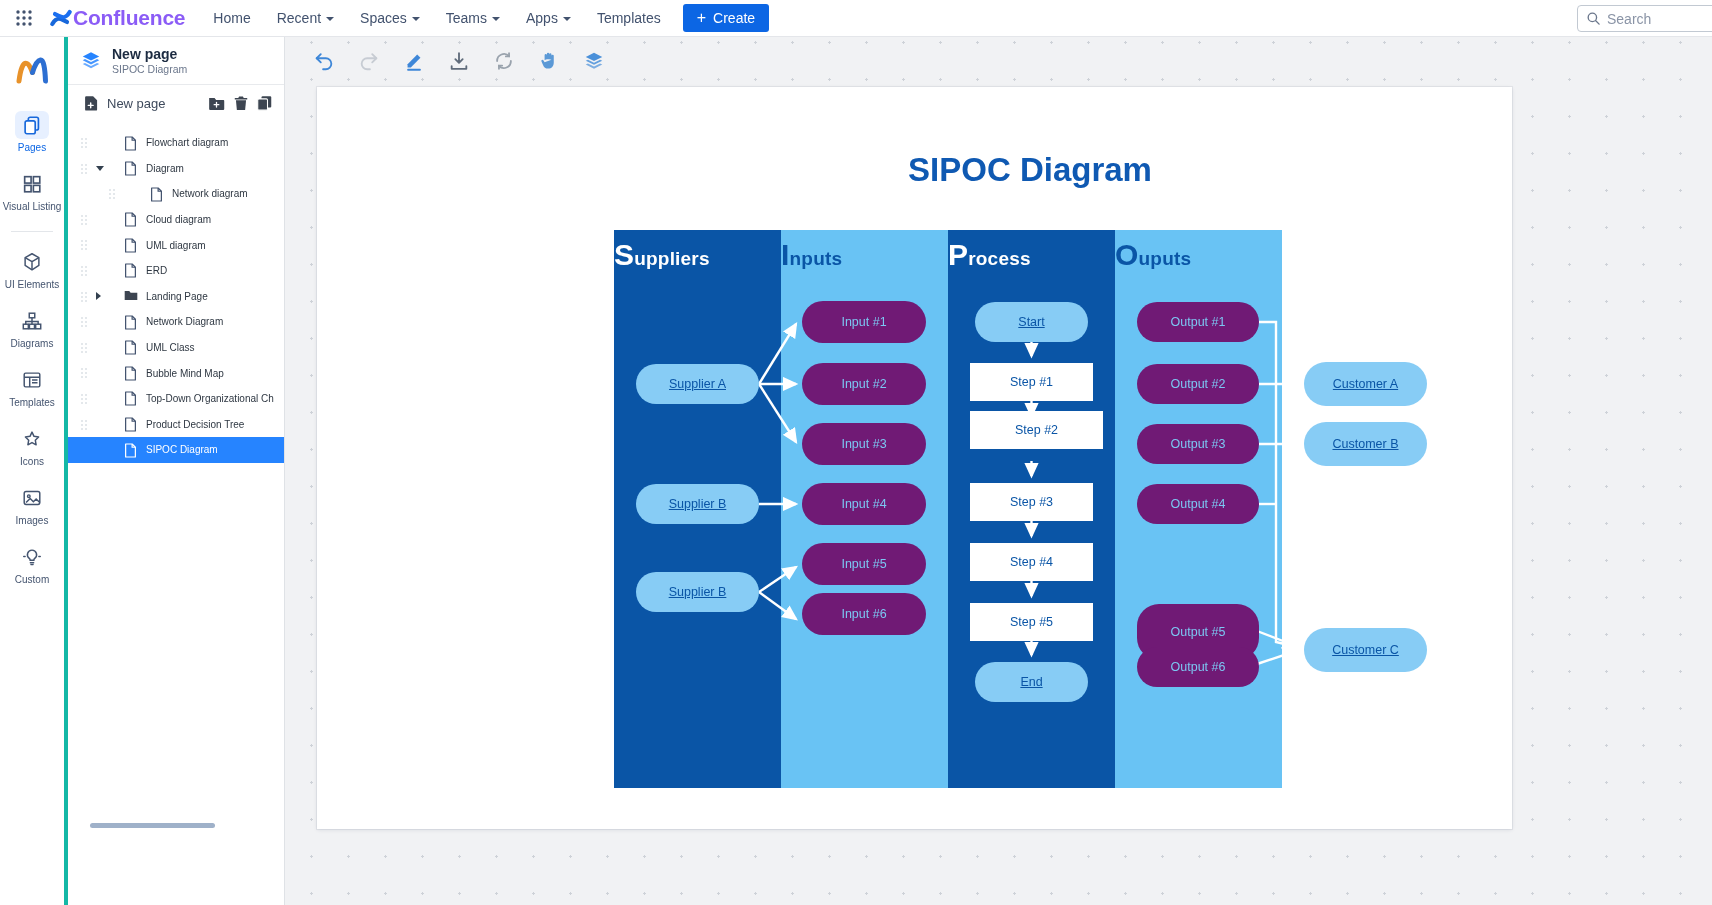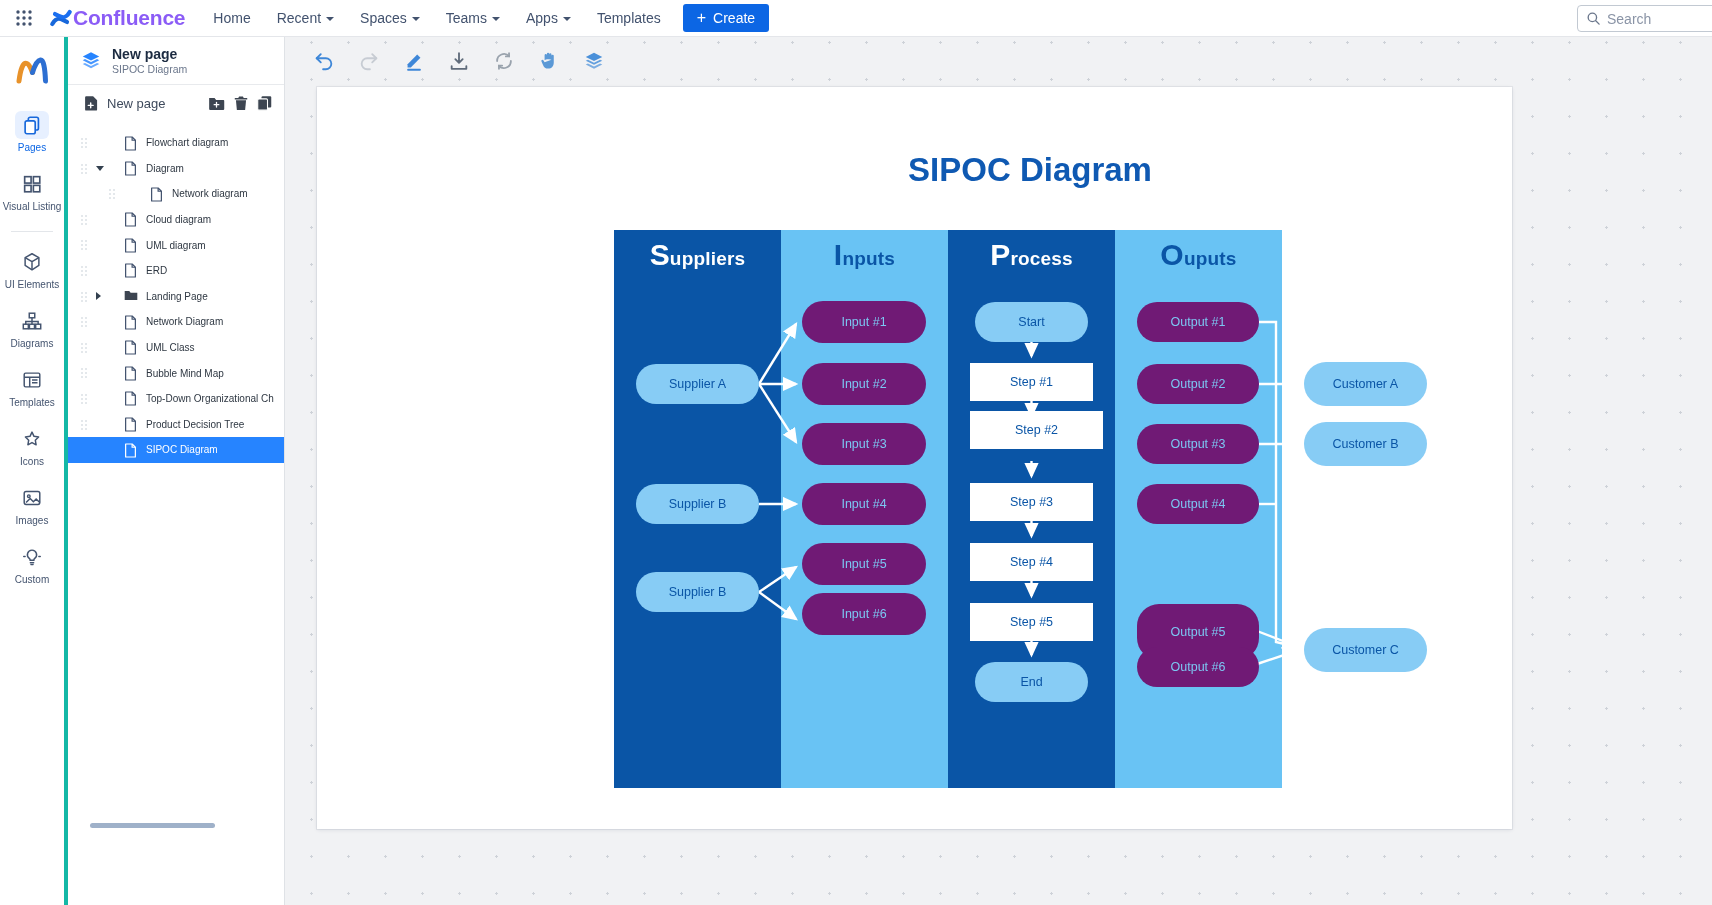--- a/index.html
+++ b/index.html
@@ -66,28 +66,28 @@
   .cv-ic { width:22px; height:22px; cursor:pointer; }
   .page { position:absolute; left:32px; top:50px; width:1195px; height:742px; background:#fff; box-shadow:0 0 0 1px rgba(9,30,66,.06), 0 1px 4px rgba(9,30,66,.10); }
 
   .dg-title { position:absolute; left:713px; top:64px; transform:translateX(-50%); font-size:33px; font-weight:700; color:#0F59B2; white-space:nowrap; }
 
   .diagram { position:absolute; left:297px; top:143px; width:835px; height:558px; }
   .dg-cols { position:absolute; inset:0; display:flex; }
   .dg-col { width:167px; height:100%; }
   .dg-col.dark { background:#0A55A6; }
   .dg-col.light { background:#69C3F4; }
-  .dg-head { text-align:center; padding-top:8px; font-weight:700; font-size:19px; letter-spacing:.2px; }
+  .dg-head { padding-top:8px; font-weight:700; font-size:19px; letter-spacing:.2px; }
   .dg-col.dark .dg-head { color:#fff; }
   .dg-col.light .dg-head { color:#0A55A6; }
   .dg-head .cap { font-size:30px; }
   .dg-links { position:absolute; inset:0; pointer-events:none; }
   .node { position:absolute; display:flex; align-items:center; justify-content:center; font-size:12.5px; cursor:pointer; }
   .pill-dark { background:#701a75; color:#7CC7F2; border-radius:22px; }
-  .pill-light { background:#87CCF5; color:#0A55A6; border-radius:22px; }
+  .pill-light { background:#87CCF5; color:#0A55A6; border-radius:22px;text-decoration:underline; }
   .step { background:#ffffff; color:#0A55A6;text-align:right; }
 </style>
 </head>
 <body>
 
 <div class="navbar">
   <span class="nav-grid">
     <svg width="18" height="18" viewBox="0 0 18 18">
         <g fill="#42526E">
           <circle cx="3" cy="3" r="1.7"></circle>

